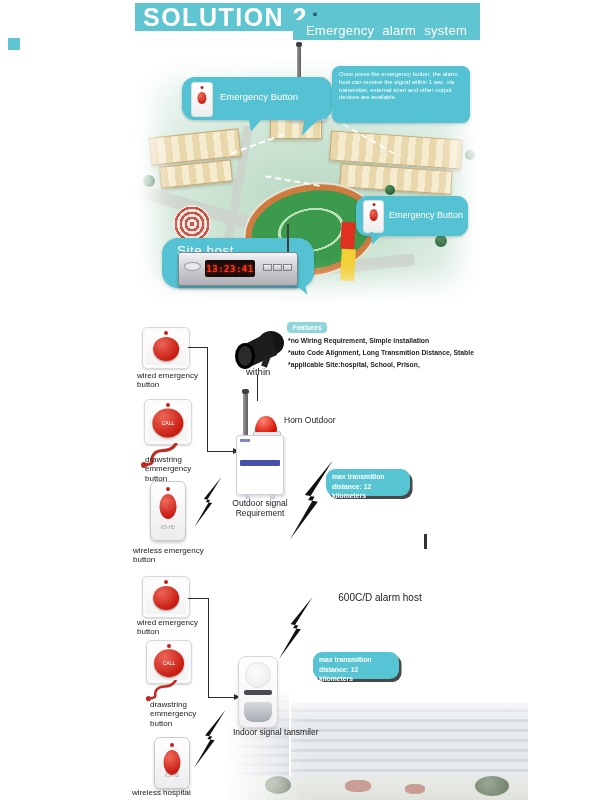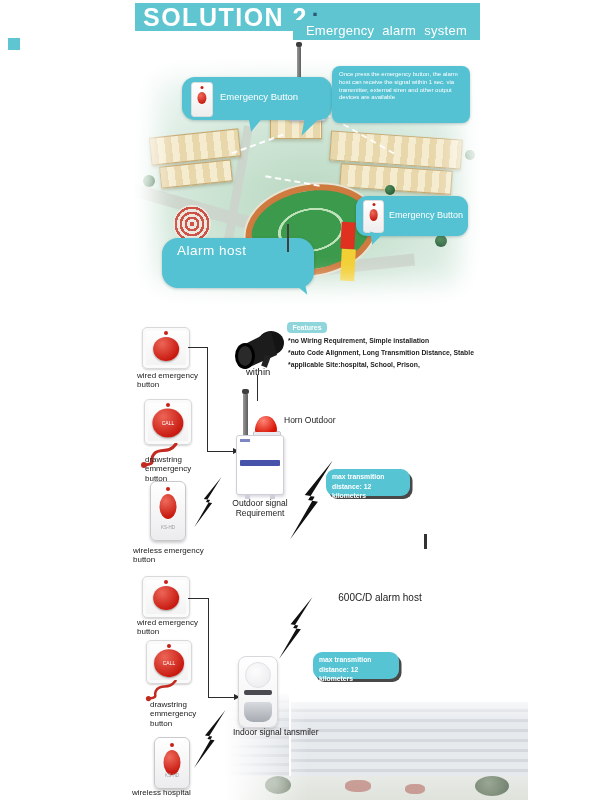--- a/index.html
+++ b/index.html
@@ -172,24 +172,31 @@
   </div>
   <div class="abs tail" style="left:303px;top:119px;border-top:18px solid #54c2d2;border-right:13px solid transparent;transform:rotate(10deg);"></div>
 
   <div class="abs cbubble" style="left:356px;top:196px;width:112px;height:40px;border-radius:11px;">
     <div class="abs mini-remote" style="left:7px;top:4px;width:19px;height:31px;"></div>
     <div class="abs" style="left:33px;top:14px;font-size:9px;color:#fff;">Emergency Button</div>
   </div>
   <div class="abs tail" style="left:368px;top:233px;border-left:6px solid transparent;border-right:6px solid transparent;border-top:12px solid #54c2d2;transform:rotate(18deg);"></div>
 
   <div class="abs cbubble" style="left:162px;top:238px;width:152px;height:50px;border-radius:16px;">
-    <div class="abs" style="left:15px;top:5px;font-size:13.5px;letter-spacing:.5px;color:#fff;">Alarm host</div>
+    <div class="abs" style="left:15px;top:5px;font-size:13.5px;letter-spacing:.5px;color:#fff;">Site host</div>
   </div>
   <div class="abs tail" style="left:295px;top:282px;border-top:14px solid #54c2d2;border-left:11px solid transparent;transform:rotate(-12deg);"></div>
   <div class="abs" style="left:287px;top:224px;width:2px;height:28px;background:#3f3f3f;"></div>
+  <div class="abs device-host" style="left:178px;top:252px;width:118px;height:32px;">
+    <div class="abs logo-oval" style="left:5px;top:9px;width:15px;height:7px;"></div>
+    <div class="abs led" style="left:26px;top:7px;width:50px;height:17px;font-size:9px;">13:23:41</div>
+    <div class="abs host-btn" style="left:84px;top:11px;width:7px;height:5px;"></div>
+    <div class="abs host-btn" style="left:94px;top:11px;width:7px;height:5px;"></div>
+    <div class="abs host-btn" style="left:104px;top:11px;width:7px;height:5px;"></div>
+  </div>
 
   <div class="abs feat-badge" style="left:287px;top:322px;width:40px;height:11px;">Features</div>
   <div class="abs feat-line" style="left:288px;top:337px;">*no Wiring Requirement, Simple installation</div>
   <div class="abs feat-line" style="left:288px;top:349px;">*auto Code Alignment, Long Transmition Distance, Stable</div>
   <div class="abs feat-line" style="left:288px;top:361px;">*applicable Site:hospital, School, Prison,</div>
 
   <div class="abs bphoto">
     <div class="bp-tower"></div>
     <div class="bp-main"></div>
     <div class="bp-ground"></div>

